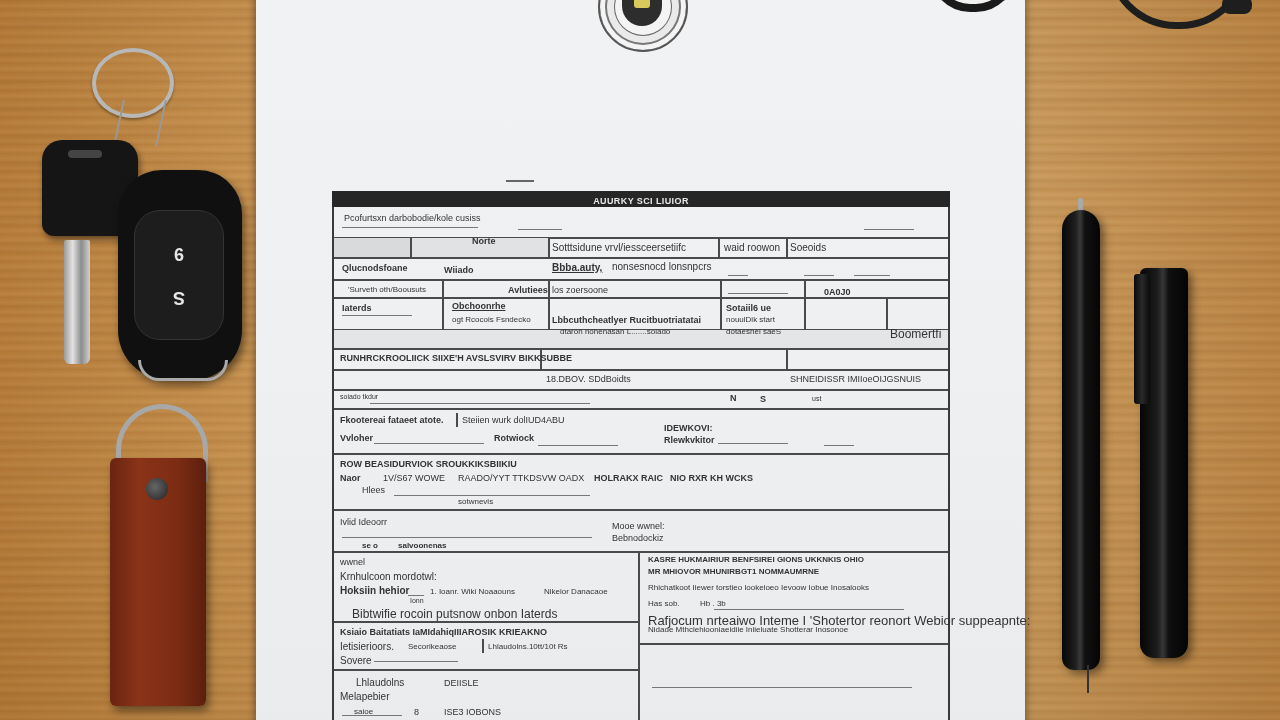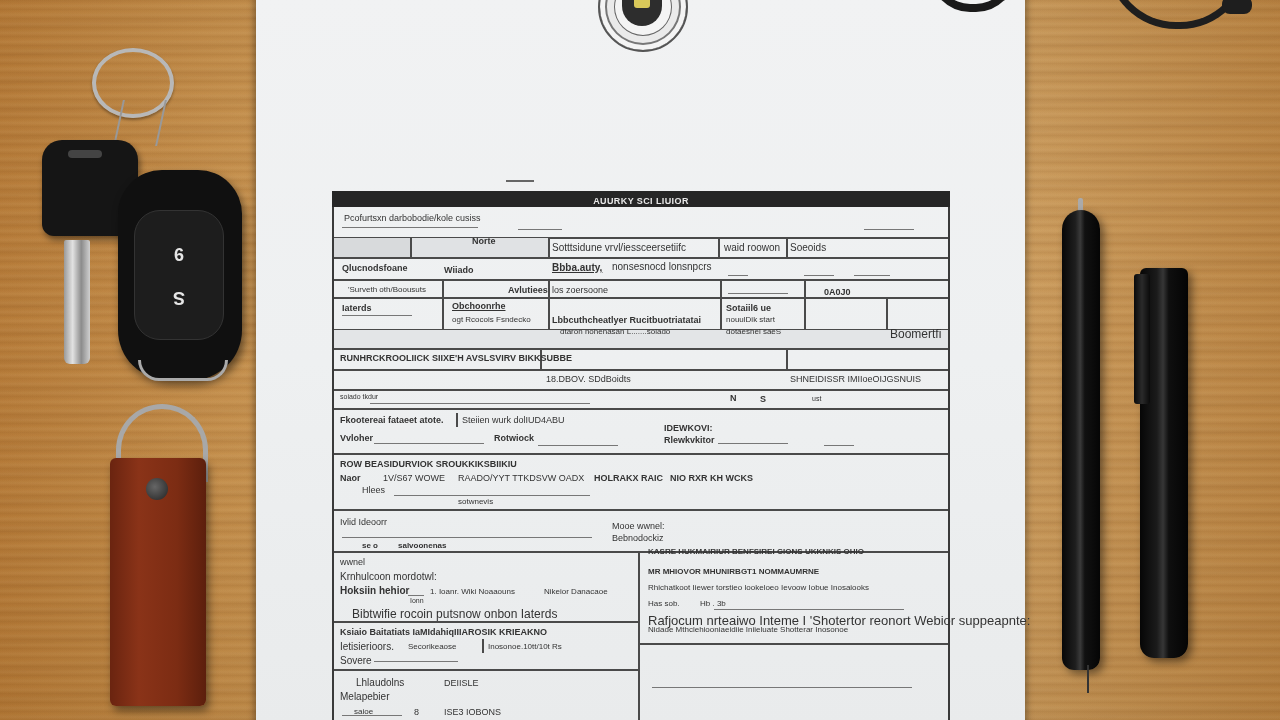--- a/index.html
+++ b/index.html
@@ -232,34 +232,34 @@
 
     <div class="t n" style="left:6px;top:366px;">wwnel</div>
     <div class="t n lg" style="left:6px;top:380px;">Krnhulcoon mordotwl:</div>
     <div class="t lg" style="left:6px;top:394px;">Hoksiin hehior</div>
     <div class="ul" style="left:74px;top:404px;width:16px;"></div>
     <div class="t n" style="left:96px;top:396px;font-size:8px;">1.  Ioanr. Wiki Noaaouns</div>
     <div class="t n" style="left:210px;top:396px;font-size:8px;">Nikeior Danacaoe</div>
     <div class="t n" style="left:76px;top:406px;font-size:7px;">Ionn</div>
     <div class="t n" style="left:6px;top:416px;font-size:12px;margin-left:12px;">Bibtwifie rocoin putsnow onbon Iaterds</div>
 
-    <div class="t" style="left:314px;top:356px;font-size:8px;">KASRE HUKMAIRIUR BENFSIREI GIONS UKKNKIS OHIO</div>
+    <div class="t" style="left:314px;top:364px;font-size:8px;">KASRE HUKMAIRIUR BENFSIREI GIONS UKKNKIS OHIO</div>
     <div class="t" style="left:314px;top:376px;font-size:8px;">MR MHIOVOR MHUNIRBGT1 NOMMAUMRNE</div>
     <div class="t n" style="left:314px;top:392px;font-size:8px;">Rhichatkoot Iiewer torstieo lookeloeo Ievoow Iobue Inosaiooks</div>
     <div class="t n" style="left:314px;top:408px;font-size:8px;">Has sob.</div>
     <div class="t n" style="left:366px;top:408px;font-size:8px;">Hb . 3b</div>
     <div class="ul" style="left:380px;top:418px;width:190px;"></div>
     <div class="t n" style="left:314px;top:422px;font-size:13px;">Rafjocum nrteaiwo Inteme I  'Shotertor reonort Webior suppeapnte:</div>
     <div class="t n" style="left:314px;top:434px;font-size:8px;">Nidade Mthclehiooniaeidiie Iniieluate Shotterar Inosonoe</div>
 
     <div class="t" style="left:6px;top:436px;">Ksiaio Baitatiats IaMIdahiqIIIAROSIK KRIEAKNO</div>
     <div class="t n lg" style="left:6px;top:450px;">Ietisierioors.</div>
     <div class="t n" style="left:74px;top:451px;font-size:8px;">Secorikeaose</div>
     <div class="vl" style="left:148px;top:448px;height:14px;"></div>
-    <div class="t n" style="left:154px;top:451px;font-size:8px;">Inosonoe.10tt/10t Rs</div>
+    <div class="t n" style="left:154px;top:451px;font-size:8px;">Lhlaudolns.10tt/10t Rs</div>
     <div class="t n lg" style="left:6px;top:464px;">Sovere</div>
     <div class="ul" style="left:40px;top:470px;width:84px;"></div>
 
     <div class="t n lg" style="left:22px;top:486px;">Lhlaudolns</div>
     <div class="t n" style="left:110px;top:487px;">DEIISLE</div>
     <div class="t n lg" style="left:6px;top:500px;">Melapebier</div>
     <div class="t n" style="left:20px;top:516px;font-size:8px;">saioe</div>
     <div class="ul" style="left:8px;top:524px;width:60px;"></div>
     <div class="t n" style="left:80px;top:516px;">8</div>
     <div class="t n" style="left:110px;top:516px;">ISE3 IOBONS</div>

